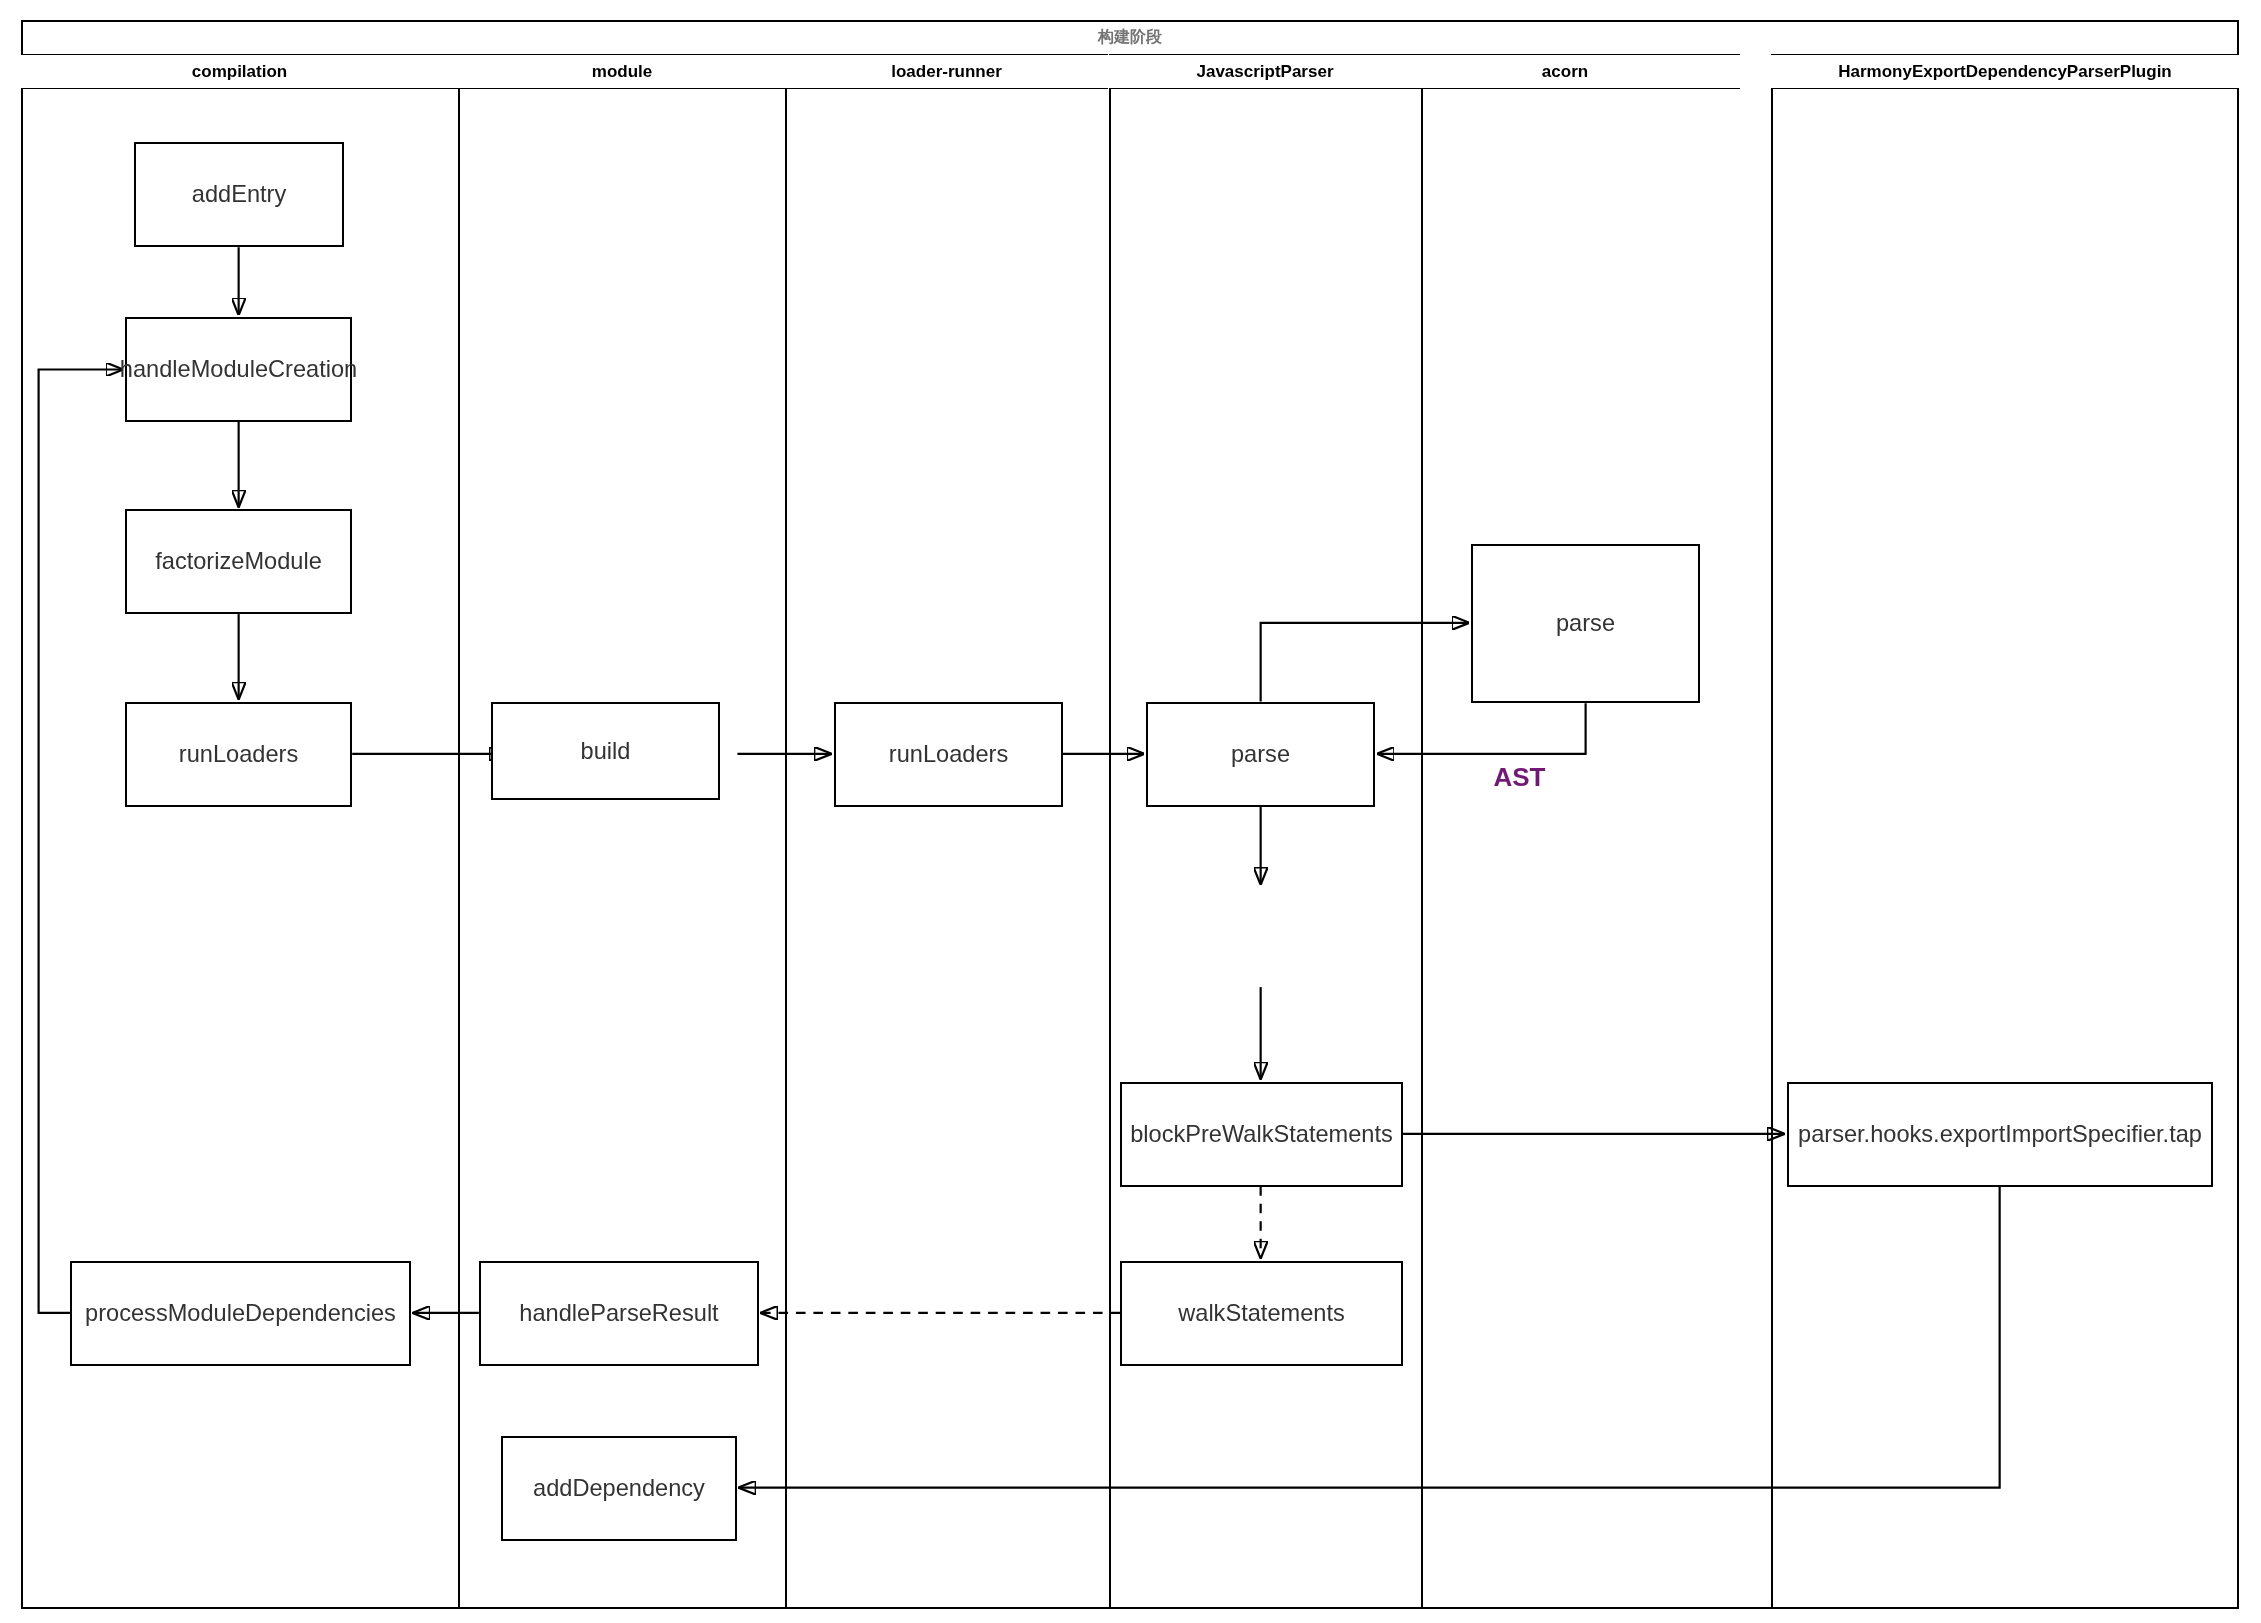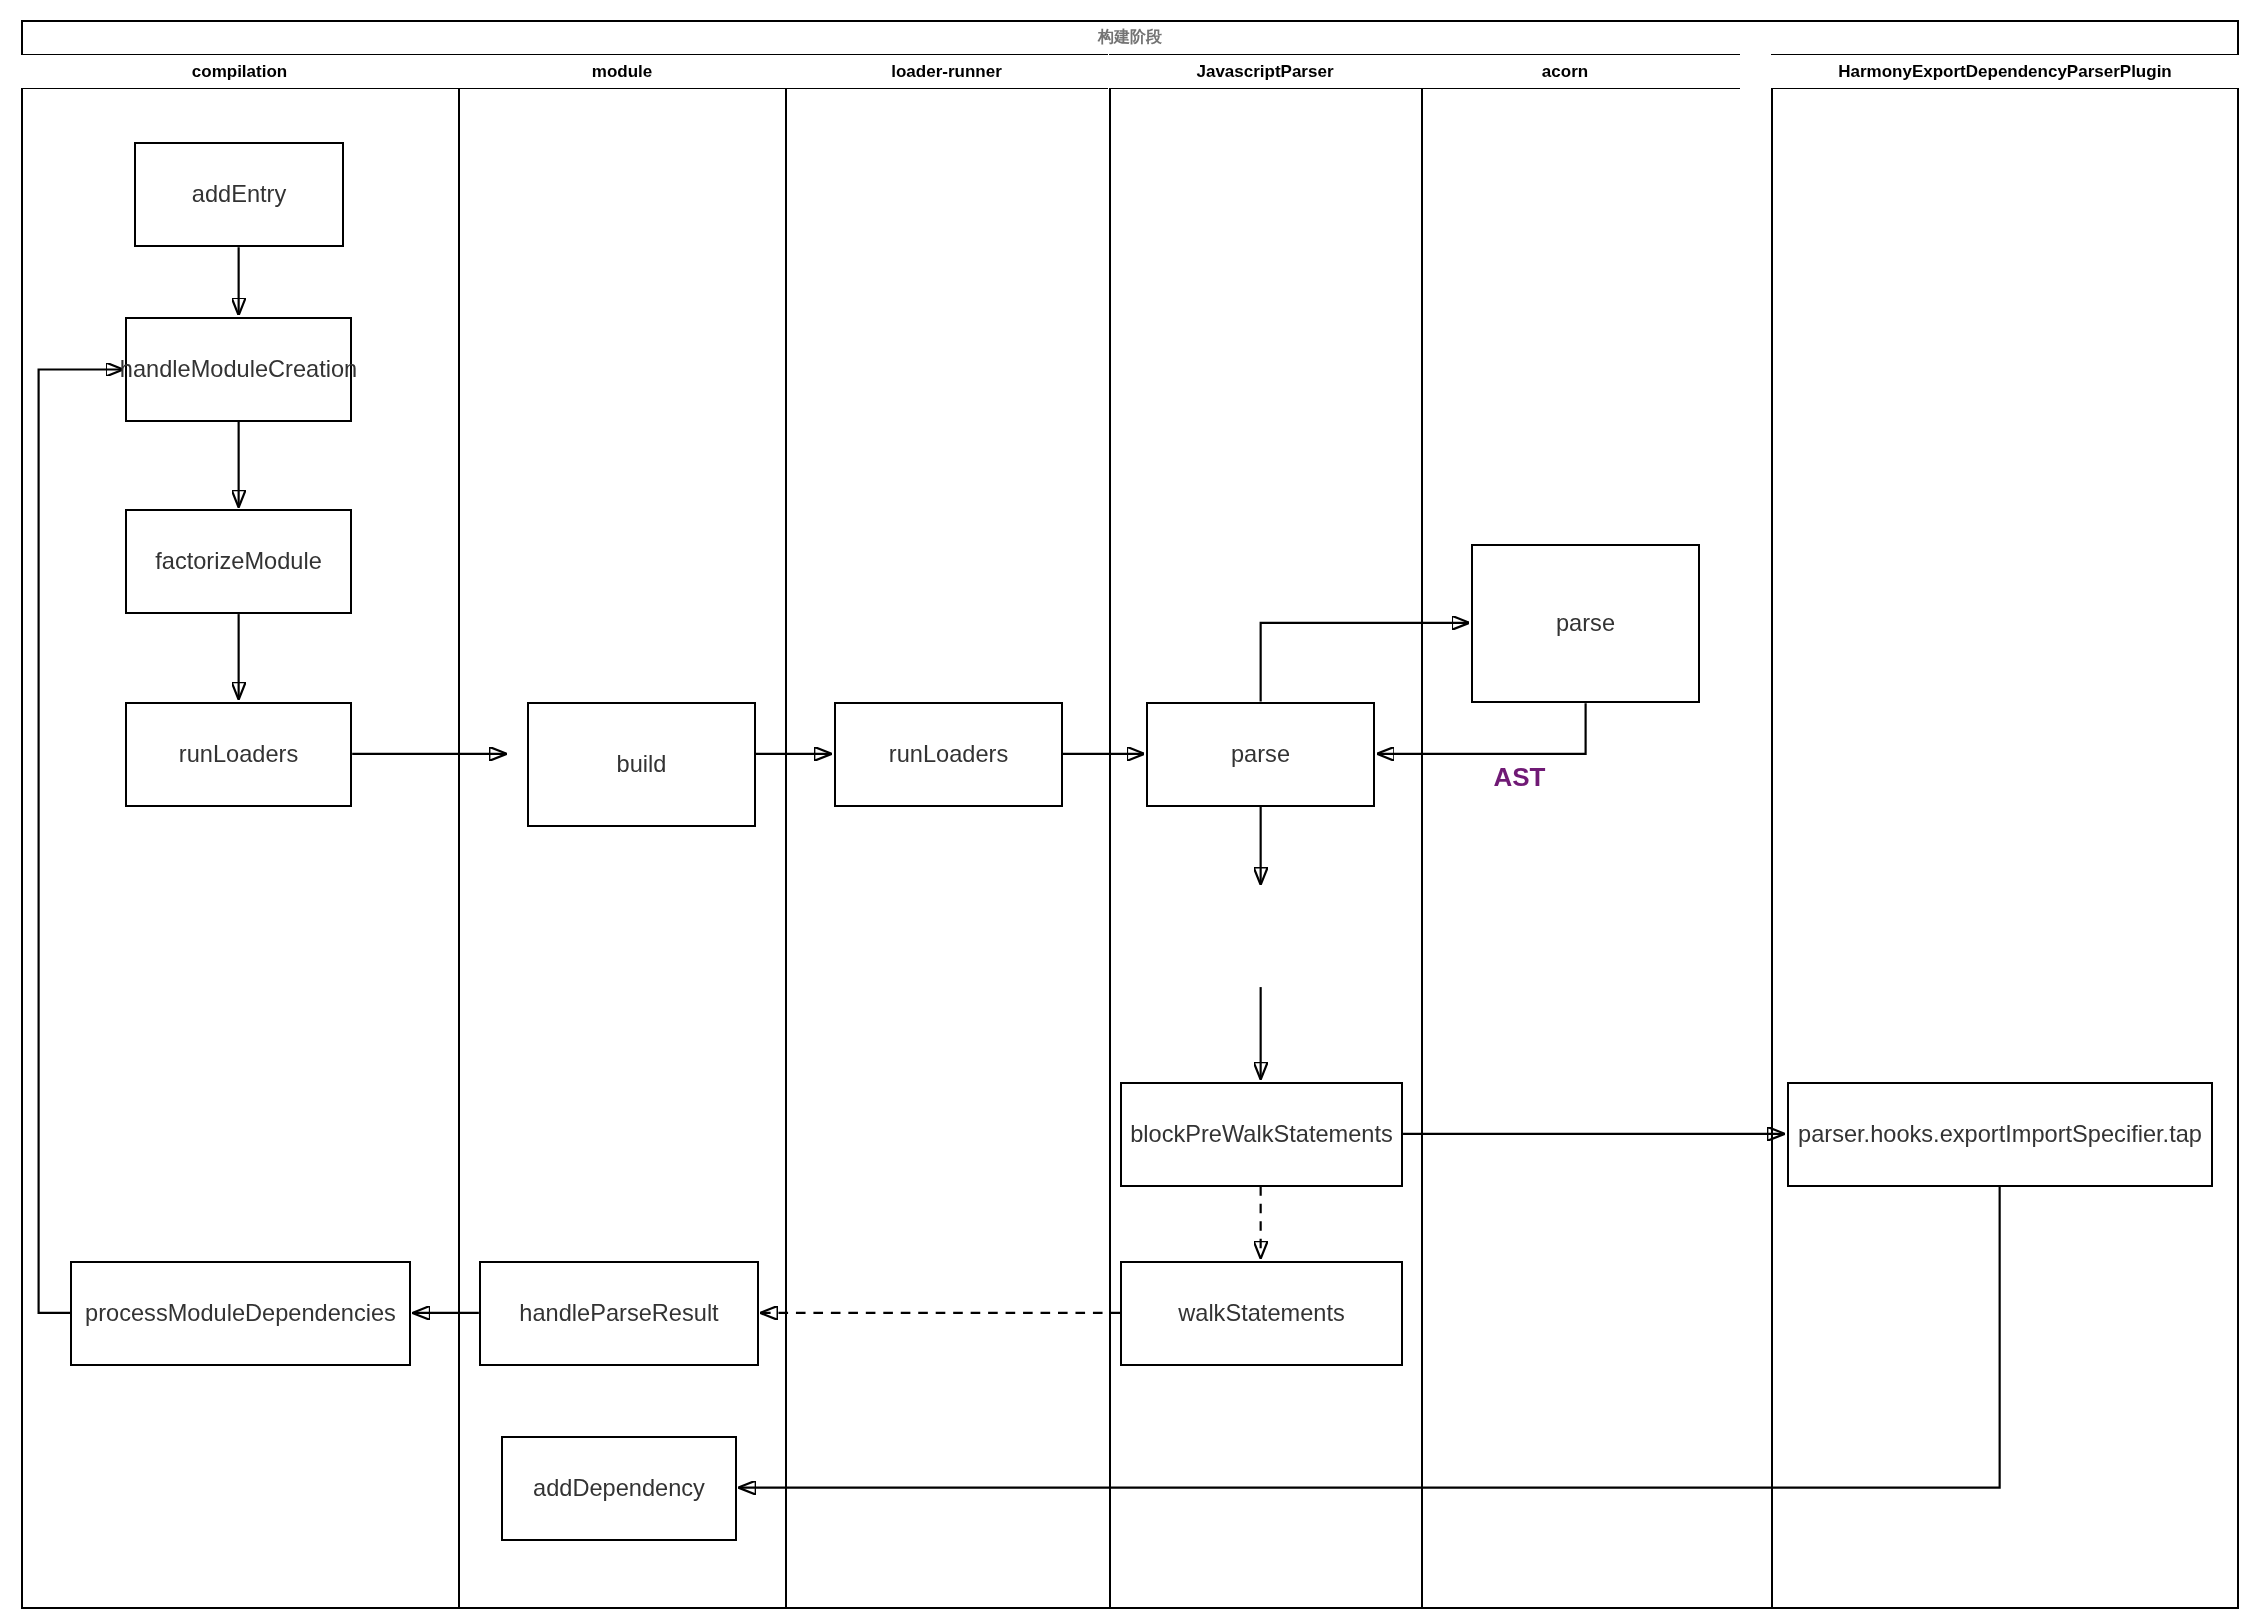--- a/index.html
+++ b/index.html
@@ -70,21 +70,21 @@
     width: 175px;
     text-align: center;
     font-size: 26px; font-weight: bold; color: #701a75;
     z-index: 6;
   }
   
   .n-addentry      { left: 134px;  top: 142px;  width: 210px; height: 105px; }
   .n-handlemc      { left: 125px;  top: 317px;  width: 227px; height: 105px; }
   .n-factorize     { left: 125px;  top: 509px;  width: 227px; height: 105px; }
   .n-addmodule     { left: 125px;  top: 702px;  width: 227px; height: 105px; }
-  .n-build         { left: 527px;  top: 702px;  width: 229px; height: 125px; }
+  .n-build         { left: 491px;  top: 702px;  width: 229px; height: 98px; }
   .n-runloaders    { left: 834px;  top: 702px;  width: 229px; height: 105px; }
   .n-parsejs       { left: 1146px; top: 702px;  width: 229px; height: 105px; }
   .n-parseacorn    { left: 1471px; top: 544px;  width: 229px; height: 159px; }
   .n-prewalk       { left: 1146px; top: 887px; width: 229px; height: 100px; }
   .n-blockprewalk  { left: 1120px; top: 1082px; width: 283px; height: 105px; }
   .n-walk          { left: 1120px; top: 1261px; width: 283px; height: 105px; }
   .n-processmd     { left: 70px;   top: 1261px; width: 341px; height: 105px; }
   .n-handlepr      { left: 479px;  top: 1261px; width: 280px; height: 105px; }
   .n-adddep        { left: 501px;  top: 1436px; width: 236px; height: 105px; }
   .n-tap           { left: 1787px; top: 1082px; width: 426px; height: 105px; }

